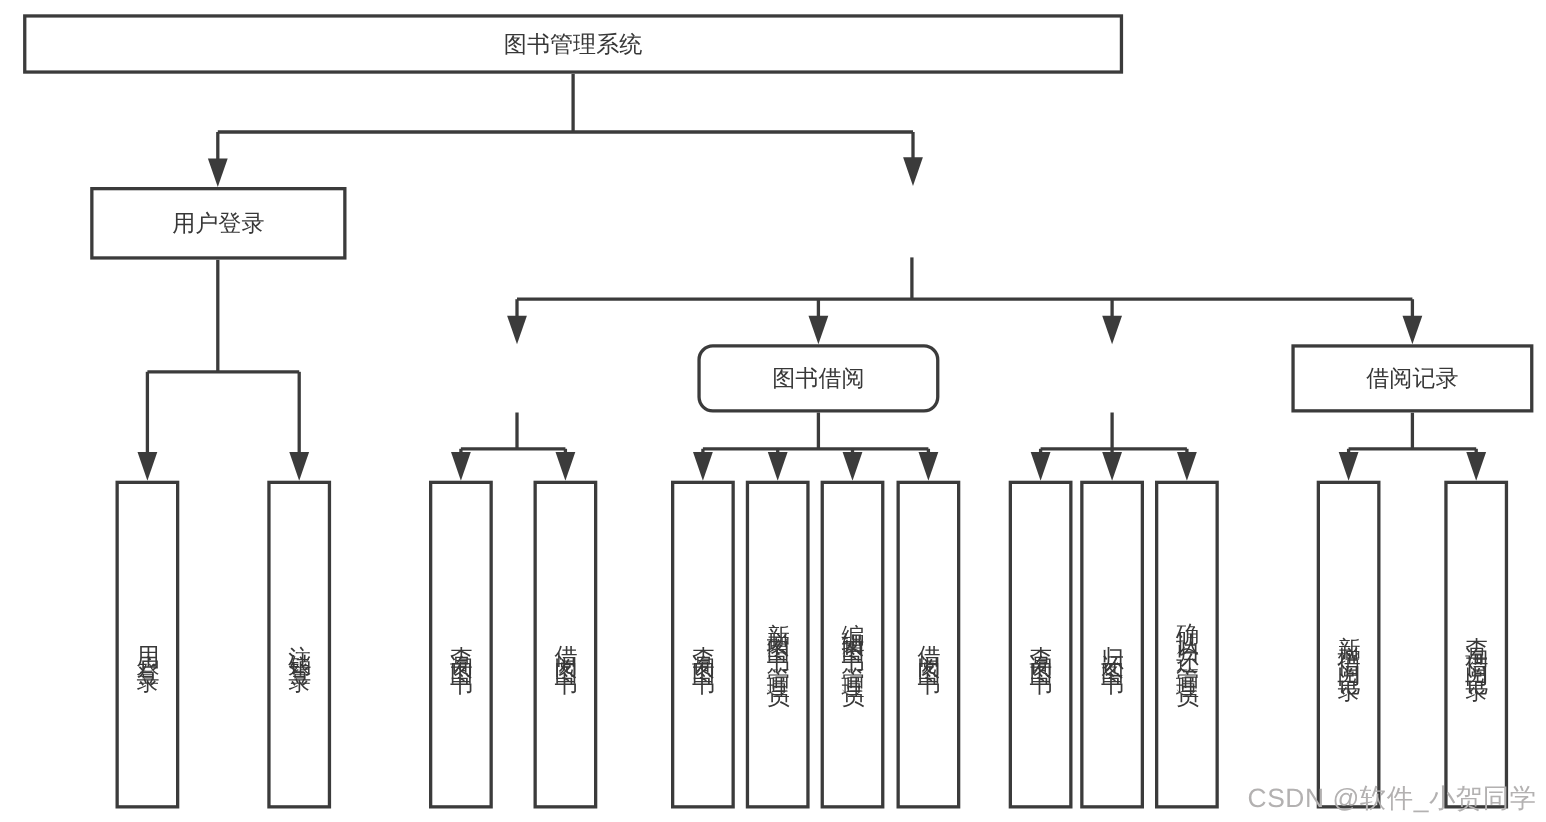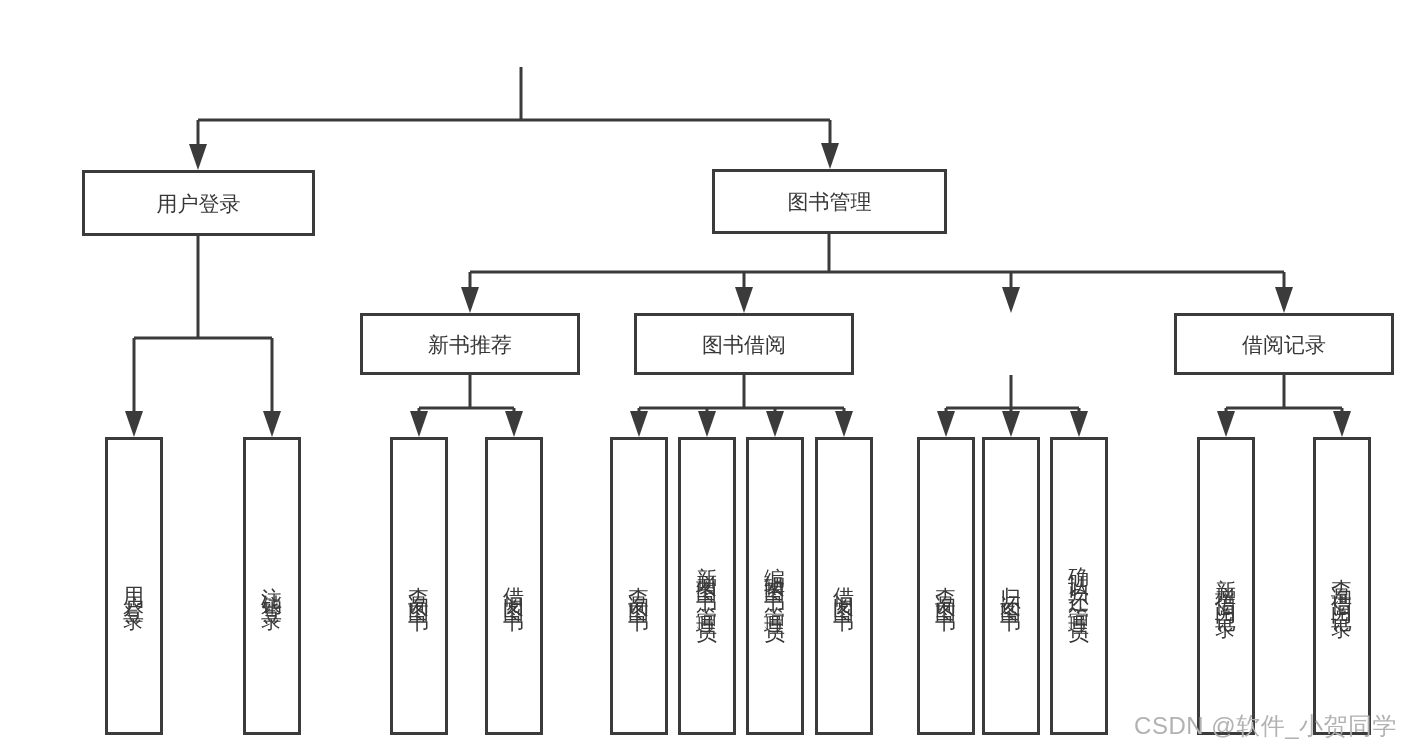--- a/index.html
+++ b/index.html
@@ -113,32 +113,29 @@
       <polygon points="766,411 784,411 775,437"></polygon>
       <polygon points="835,411 853,411 844,437"></polygon>
       <polygon points="937,411 955,411 946,437"></polygon>
       <polygon points="1002,411 1020,411 1011,437"></polygon>
       <polygon points="1070,411 1088,411 1079,437"></polygon>
       <polygon points="1217,411 1235,411 1226,437"></polygon>
       <polygon points="1333,411 1351,411 1342,437"></polygon>
     </g>
   </svg>
 
+  <div class="box" style="left:21px;top:13px;width:1000px;height:54px;">
+    <span>图书管理系统</span>
+  </div>
 
   <div class="box" style="left:82px;top:170px;width:233px;height:66px;">
     <span>用户登录</span>
   </div>
-  <div class="box" style="left:712px;top:169px;width:235px;height:65px;">
-    <span>图书管理</span>
-  </div>
 
-  <div class="box" style="left:360px;top:313px;width:220px;height:62px;">
-    <span>新书推荐</span>
-  </div>
-  <div class="box" style="left:634px;top:313px;width:220px;height:62px;">
+  <div class="box" style="left:634px;top:313px;width:220px;height:62px;border-radius:14px;">
     <span>图书借阅</span>
   </div>
   <div class="box" style="left:1174px;top:313px;width:220px;height:62px;">
     <span>借阅记录</span>
   </div>
 
   <div class="box vbox" style="left:105px;top:437px;width:58px;height:298px;">
     <span>用户登录</span>
   </div>
   <div class="box vbox" style="left:243px;top:437px;width:58px;height:298px;">

